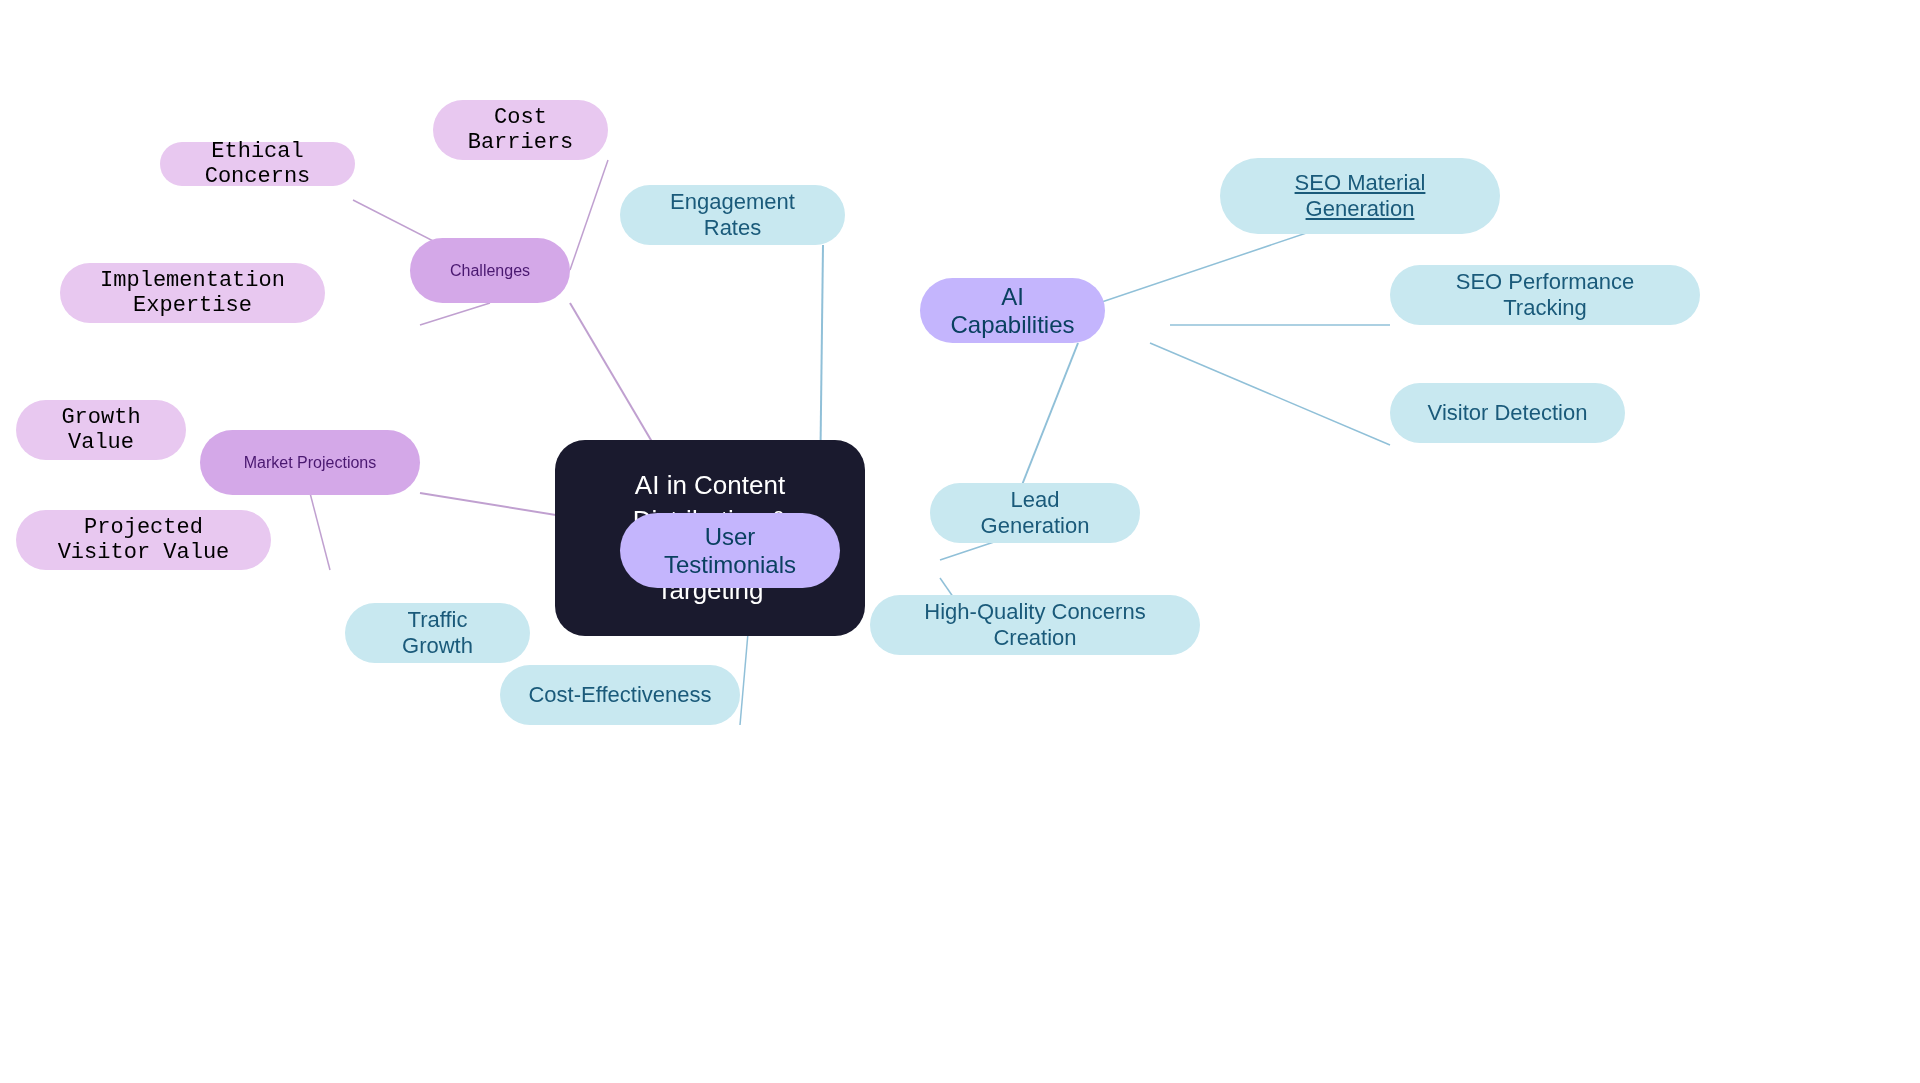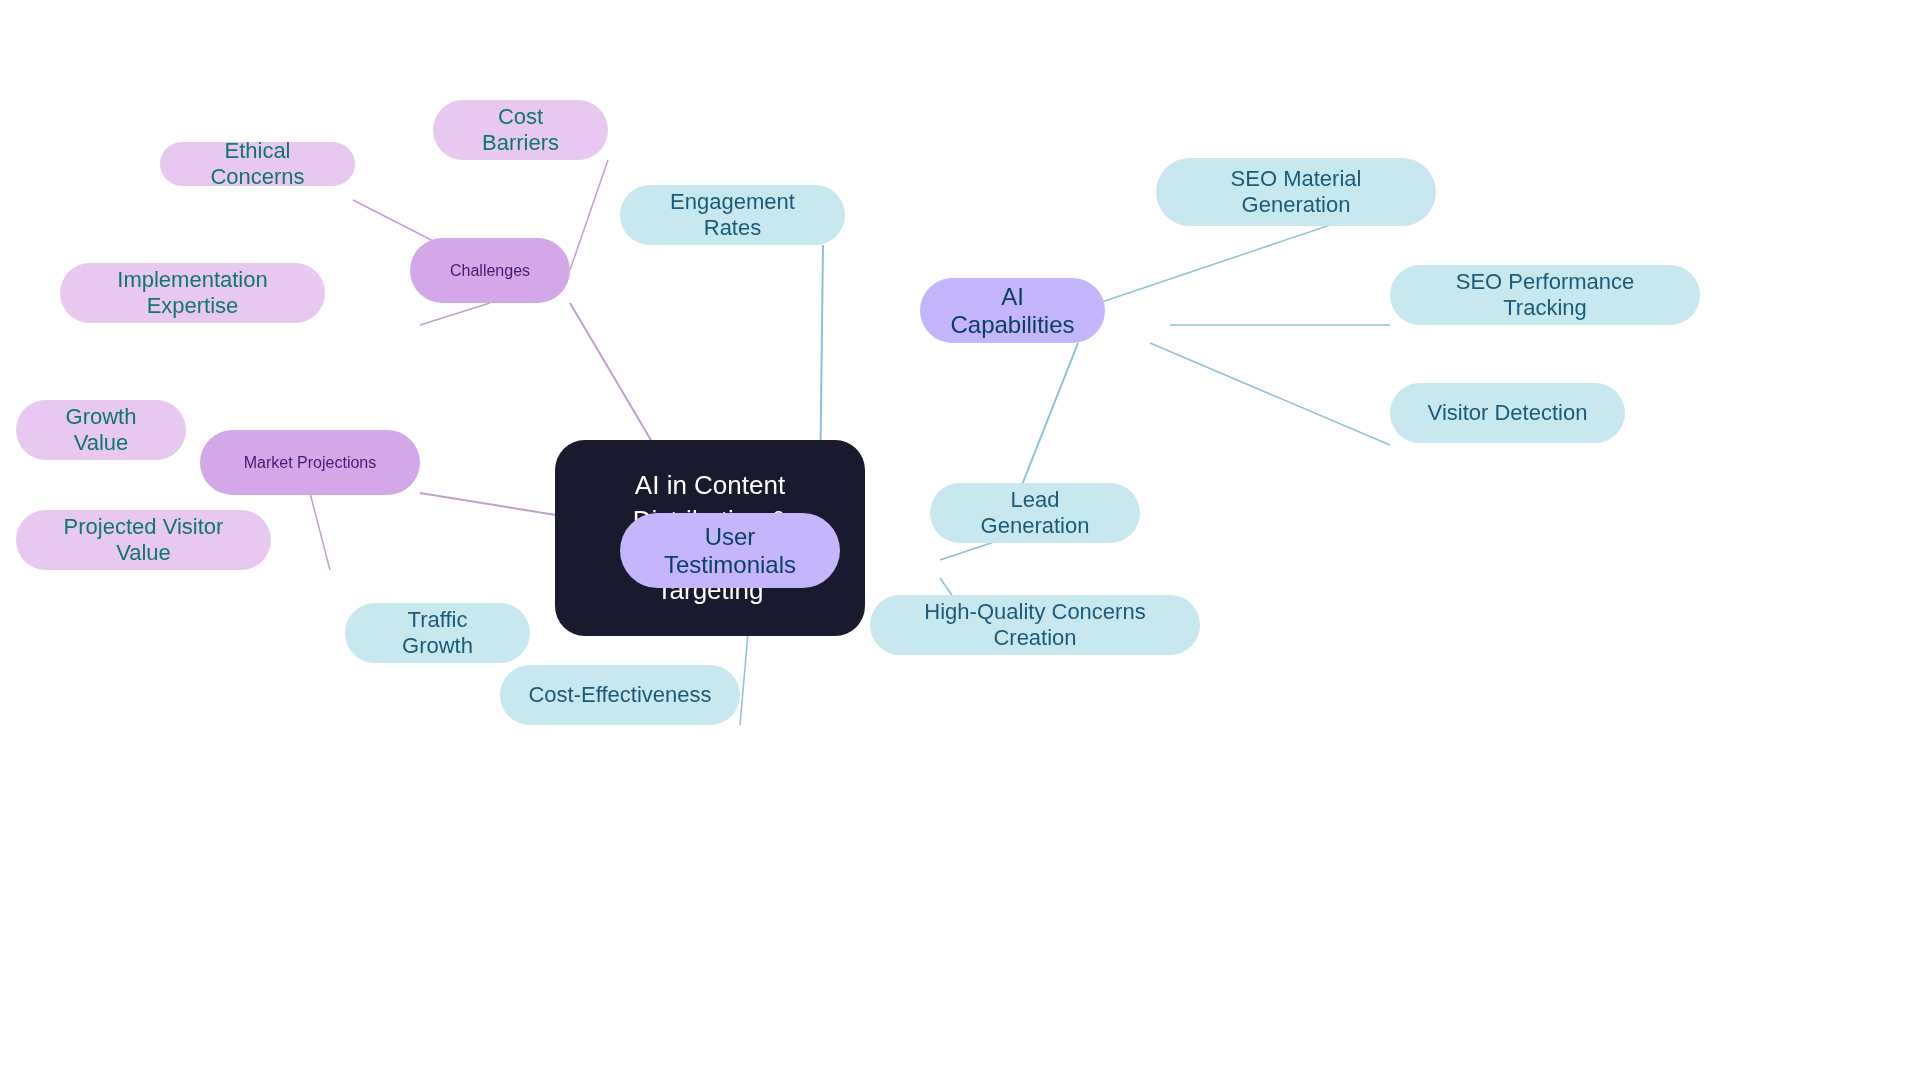--- a/index.html
+++ b/index.html
@@ -36,22 +36,23 @@
       color: #ffffff;
       font-size: 26px;
       font-weight: 500;
       border-radius: 30px;
       padding: 28px 44px;
       width: 310px;
       line-height: 1.35;
     }
     .node-purple {
       background: #e8c8f0;
-      color: #0f766e;
+      color: #000000;
       border: none;
+      font-family: Liberation Mono, monospace;
     }
     .node-purple-dark {
       background: #d4a8e8;
       color: #4a1870;
       font-size: 16px;
     }
     .node-blue {
       background: #c8e8f0;
       color: #1a5a7a;
       border: none;
@@ -114,21 +115,21 @@
 <div class="node node-purple" style="left: 60px; top: 263px; width: 265px; height: 60px;">Implementation Expertise</div>
 
 <div class="node node-purple-dark" style="left: 200px; top: 430px; width: 220px; height: 65px;">Market Projections</div>
 
 <div class="node node-purple" style="left: 16px; top: 400px; width: 170px; height: 60px;">Growth Value</div>
 
 <div class="node node-purple" style="left: 16px; top: 510px; width: 255px; height: 60px;">Projected Visitor Value</div>
 
 <div class="node node-blue-dark" style="left: 920px; top: 278px; width: 185px; height: 65px;">AI Capabilities</div>
 
-<div class="node node-blue" style="left: 1156px; top: 158px; width: 280px; height: 68px;">SEO Material Generation</div>
+<div class="node node-blue" style="left: 1220px; top: 158px; width: 280px; height: 76px; text-decoration: underline;">SEO Material Generation</div>
 
 <div class="node node-blue" style="left: 1390px; top: 265px; width: 310px; height: 60px;">SEO Performance Tracking</div>
 
 <div class="node node-blue" style="left: 1390px; top: 383px; width: 235px; height: 60px;">Visitor Detection</div>
 
 <div class="node node-blue" style="left: 620px; top: 185px; width: 225px; height: 60px;">Engagement Rates</div>
 
 <div class="node node-blue-dark" style="left: 620px; top: 513px; width: 220px; height: 75px;">User Testimonials</div>
 
 <div class="node node-blue" style="left: 930px; top: 483px; width: 210px; height: 60px;">Lead Generation</div>

